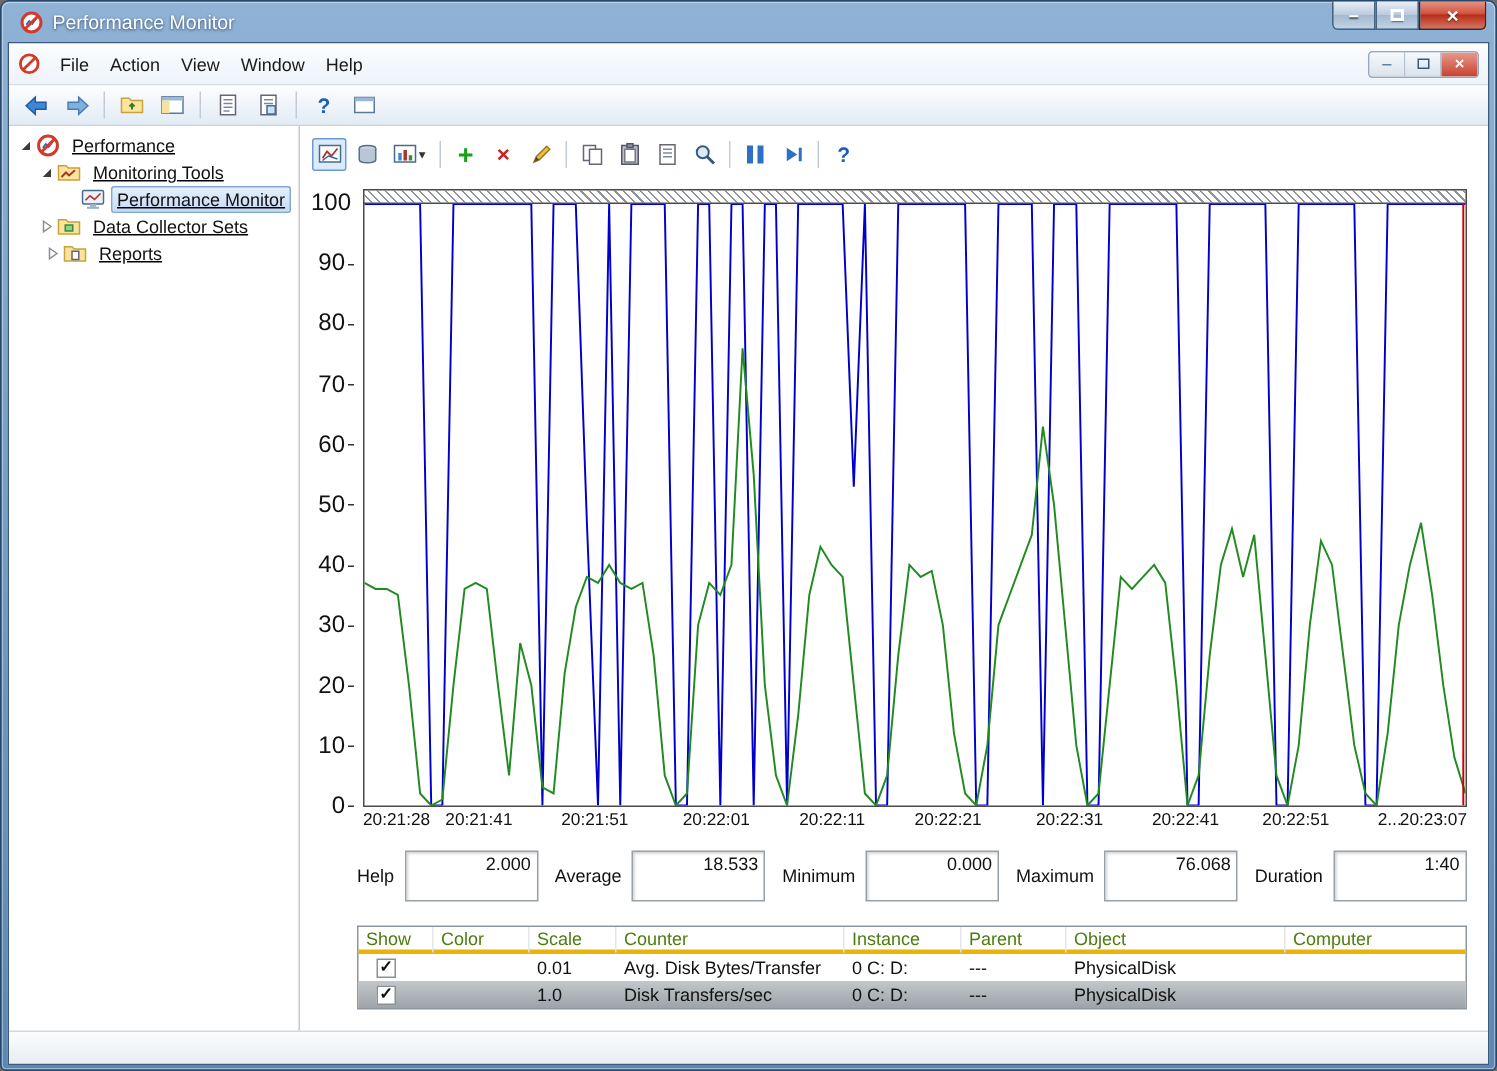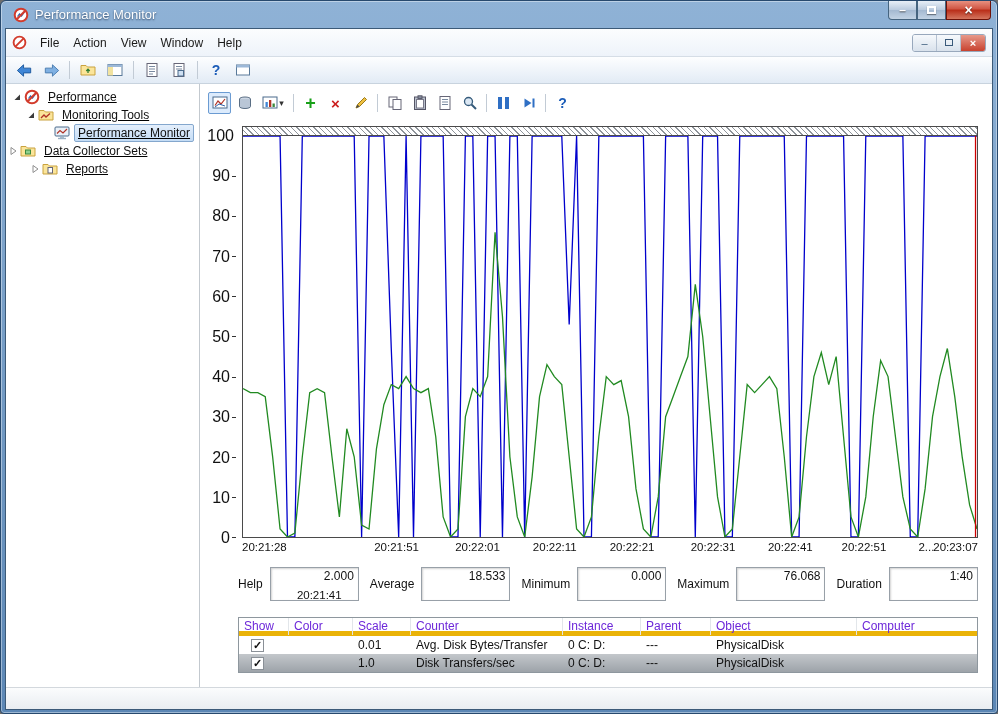--- a/index.html
+++ b/index.html
@@ -91,21 +91,21 @@
 
   
   .stats { display:flex; align-items:center; gap:5px; margin:12px 0 0 30px; font-size:12px; color:#111; }
   .stats .slabel { padding:0 2px 0 6px; }
   .statbox { flex:1; height:34px; border:1px solid #98a0a8; background:#fff; box-shadow:inset 1px 1px 2px rgba(0,0,0,.18);
     text-align:right; padding:0 4px; line-height:16px; }
 
   
   .legend { margin:16px 0 0 30px; border:1px solid #8e979e; font-size:12px; color:#111; }
   .lrow { display:grid; grid-template-columns:50px 64px 58px 152px 78px 70px 146px 1fr; align-items:center; height:18px; }
-  .lrow.head { border-bottom:5px solid #eab308; color:#6d28d9; }
+  .lrow.head { border-bottom:3px solid #eab308; color:#4d7c0f; }
   .lrow.head .cell { border-right:1px solid #e2e6ea; height:17px; line-height:17px; }
   .lrow.head .cell.lastc { border-right:none; }
   .cell { padding-left:5px; overflow:hidden; white-space:nowrap; }
   .lrow.selected { background:linear-gradient(#c3c7cb,#9da3a9); }
   .cb { width:13px; height:13px; border:1px solid #8a9097; background:#fff; margin-left:12px;
     display:flex; align-items:center; justify-content:center; font-size:11px; font-weight:bold; color:#111; line-height:1; }
   .sw { width:36px; height:2px; margin-left:8px; }
 
   
   .statusbar { height:22px; background:linear-gradient(#fbfcfd,#e9edf1); border-top:1px solid #d3d8dd; }
@@ -252,21 +252,21 @@
           <span class="exp"></span>
           <span class="ticon"><svg viewBox="0 0 16 16" width="16" height="16">
                 <rect x="1" y="2" width="14" height="9" rx="1" fill="#eaf1f8" stroke="#4a6b8c"></rect>
                 <polyline points="3,8.5 6,5.5 9,8 13,4" stroke="#b03226" stroke-width="1.1" fill="none"></polyline>
                 <rect x="6" y="11" width="4" height="1.8" fill="#9ab0c4"></rect>
                 <rect x="4" y="12.8" width="8" height="1.4" fill="#9ab0c4"></rect>
               </svg></span>
           <span class="tlabel sel">Performance Monitor</span>
         </div>
 
-        <div class="trow" style="">
+        <div class="trow" style="padding-left:18px">
           <span class="exp">
               <svg viewBox="0 0 10 10" width="10" height="10">
                 <path d="M3,1.5 L8,5 L3,8.5 Z" fill="none" stroke="#8f8f8f"></path>
               </svg>
             </span>
           <span class="ticon"><svg viewBox="0 0 16 16" width="16" height="16">
                 <path d="M1,3.5 L6,3.5 L7.5,5 L15,5 L15,13 L1,13 Z" fill="#fbe59a" stroke="#c9a23f"></path>
                 <rect x="5.5" y="7" width="5" height="4" fill="#8fd08f" stroke="#3c8a3c"></rect>
               </svg></span>
           <span class="tlabel">Data Collector Sets</span>
@@ -422,21 +422,21 @@
             <div class="plot">
               <svg id="plot-svg" viewBox="0 0 1000 400" preserveAspectRatio="none">
                   <polyline points="0.0,0.0 10.1,0.0 20.2,0.0 30.3,0.0 40.4,0.0 50.5,0.0 60.6,400.0 70.7,400.0 80.8,0.0 90.9,0.0 101.0,0.0 111.1,0.0 121.2,0.0 131.3,0.0 141.4,0.0 151.5,0.0 161.6,400.0 171.7,0.0 181.8,0.0 191.9,0.0 202.0,212.0 212.1,400.0 222.2,0.0 232.3,400.0 242.4,0.0 252.5,0.0 262.6,0.0 272.7,0.0 282.8,400.0 292.9,400.0 303.0,0.0 313.1,0.0 323.2,400.0 333.3,0.0 343.4,0.0 353.5,400.0 363.6,0.0 373.7,0.0 383.8,400.0 393.9,0.0 404.0,0.0 414.1,0.0 424.2,0.0 434.3,0.0 444.4,188.0 454.5,0.0 464.6,400.0 474.7,400.0 484.8,0.0 494.9,0.0 505.1,0.0 515.2,0.0 525.3,0.0 535.4,0.0 545.5,0.0 555.6,400.0 565.7,400.0 575.8,0.0 585.9,0.0 596.0,0.0 606.1,0.0 616.2,400.0 626.3,0.0 636.4,0.0 646.5,0.0 656.6,400.0 666.7,400.0 676.8,0.0 686.9,0.0 697.0,0.0 707.1,0.0 717.2,0.0 727.3,0.0 737.4,0.0 747.5,400.0 757.6,400.0 767.7,0.0 777.8,0.0 787.9,0.0 798.0,0.0 808.1,0.0 818.2,0.0 828.3,400.0 838.4,400.0 848.5,0.0 858.6,0.0 868.7,0.0 878.8,0.0 888.9,0.0 899.0,0.0 909.1,400.0 919.2,400.0 929.3,0.0 939.4,0.0 949.5,0.0 959.6,0.0 969.7,0.0 979.8,0.0 989.9,0.0 1000.0,0.0" fill="none" stroke="#0000cc" stroke-width="1.3" vector-effect="non-scaling-stroke"></polyline>
                   <polyline points="0.0,252.0 10.1,256.0 20.2,256.0 30.3,260.0 40.4,320.0 50.5,392.0 60.6,400.0 70.7,396.0 80.8,320.0 90.9,256.0 101.0,252.0 111.1,256.0 121.2,320.0 131.3,380.0 141.4,292.0 151.5,320.0 161.6,388.0 171.7,392.0 181.8,312.0 191.9,268.0 202.0,248.0 212.1,252.0 222.2,240.0 232.3,252.0 242.4,256.0 252.5,252.0 262.6,300.0 272.7,380.0 282.8,400.0 292.9,392.0 303.0,280.0 313.1,252.0 323.2,260.0 333.3,240.0 343.4,96.0 353.5,180.0 363.6,320.0 373.7,380.0 383.8,400.0 393.9,340.0 404.0,260.0 414.1,228.0 424.2,240.0 434.3,248.0 444.4,320.0 454.5,392.0 464.6,400.0 474.7,380.0 484.8,300.0 494.9,240.0 505.1,248.0 515.2,244.0 525.3,280.0 535.4,352.0 545.5,392.0 555.6,400.0 565.7,360.0 575.8,280.0 585.9,260.0 596.0,240.0 606.1,220.0 616.2,148.0 626.3,200.0 636.4,280.0 646.5,360.0 656.6,400.0 666.7,392.0 676.8,320.0 686.9,248.0 697.0,256.0 707.1,248.0 717.2,240.0 727.3,252.0 737.4,320.0 747.5,400.0 757.6,380.0 767.7,300.0 777.8,240.0 787.9,216.0 798.0,248.0 808.1,220.0 818.2,300.0 828.3,380.0 838.4,400.0 848.5,360.0 858.6,280.0 868.7,224.0 878.8,240.0 888.9,300.0 899.0,360.0 909.1,392.0 919.2,400.0 929.3,352.0 939.4,280.0 949.5,240.0 959.6,212.0 969.7,260.0 979.8,320.0 989.9,368.0 1000.0,392.0" fill="none" stroke="#218a21" stroke-width="1.3" vector-effect="non-scaling-stroke"></polyline>
                   <line x1="998" x2="998" y1="0" y2="400" stroke="#cc0000" stroke-width="1.3" vector-effect="non-scaling-stroke"></line>
                 </svg>
             </div>
           </div>
           <div class="xaxis">
               <span class="first" style="left: 0%;">20:21:28</span>
-              <span style="left: 10.5%; margin-top: 48px;">20:21:41</span>
+              <span style="left: 10.5%;">20:21:41</span>
               <span style="left: 21%;">20:21:51</span>
               <span style="left: 32%;">20:22:01</span>
               <span style="left: 42.5%;">20:22:11</span>
               <span style="left: 53%;">20:22:21</span>
               <span style="left: 64%;">20:22:31</span>
               <span style="left: 74.5%;">20:22:41</span>
               <span style="left: 84.5%;">20:22:51</span>
               <span style="left: 93%;">2...</span>
               <span class="last" style="left: 100%;">20:23:07</span>
             </div>

